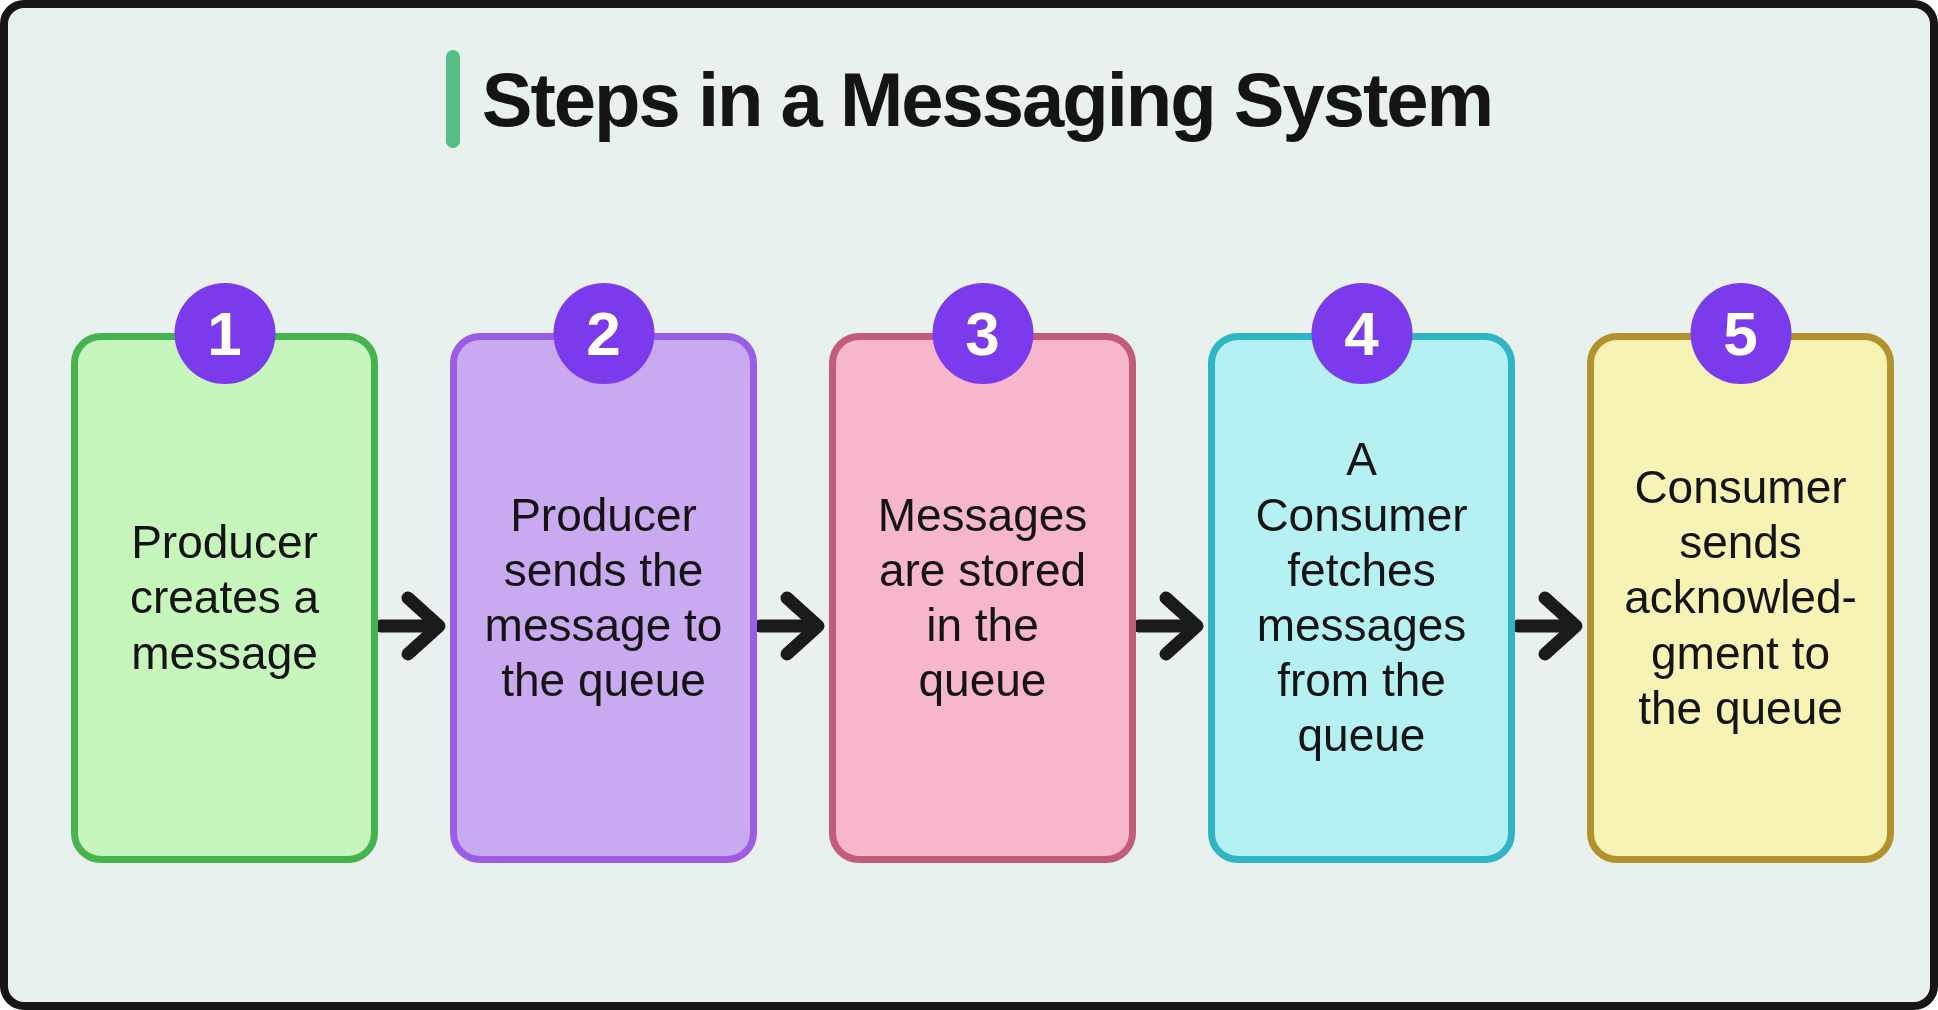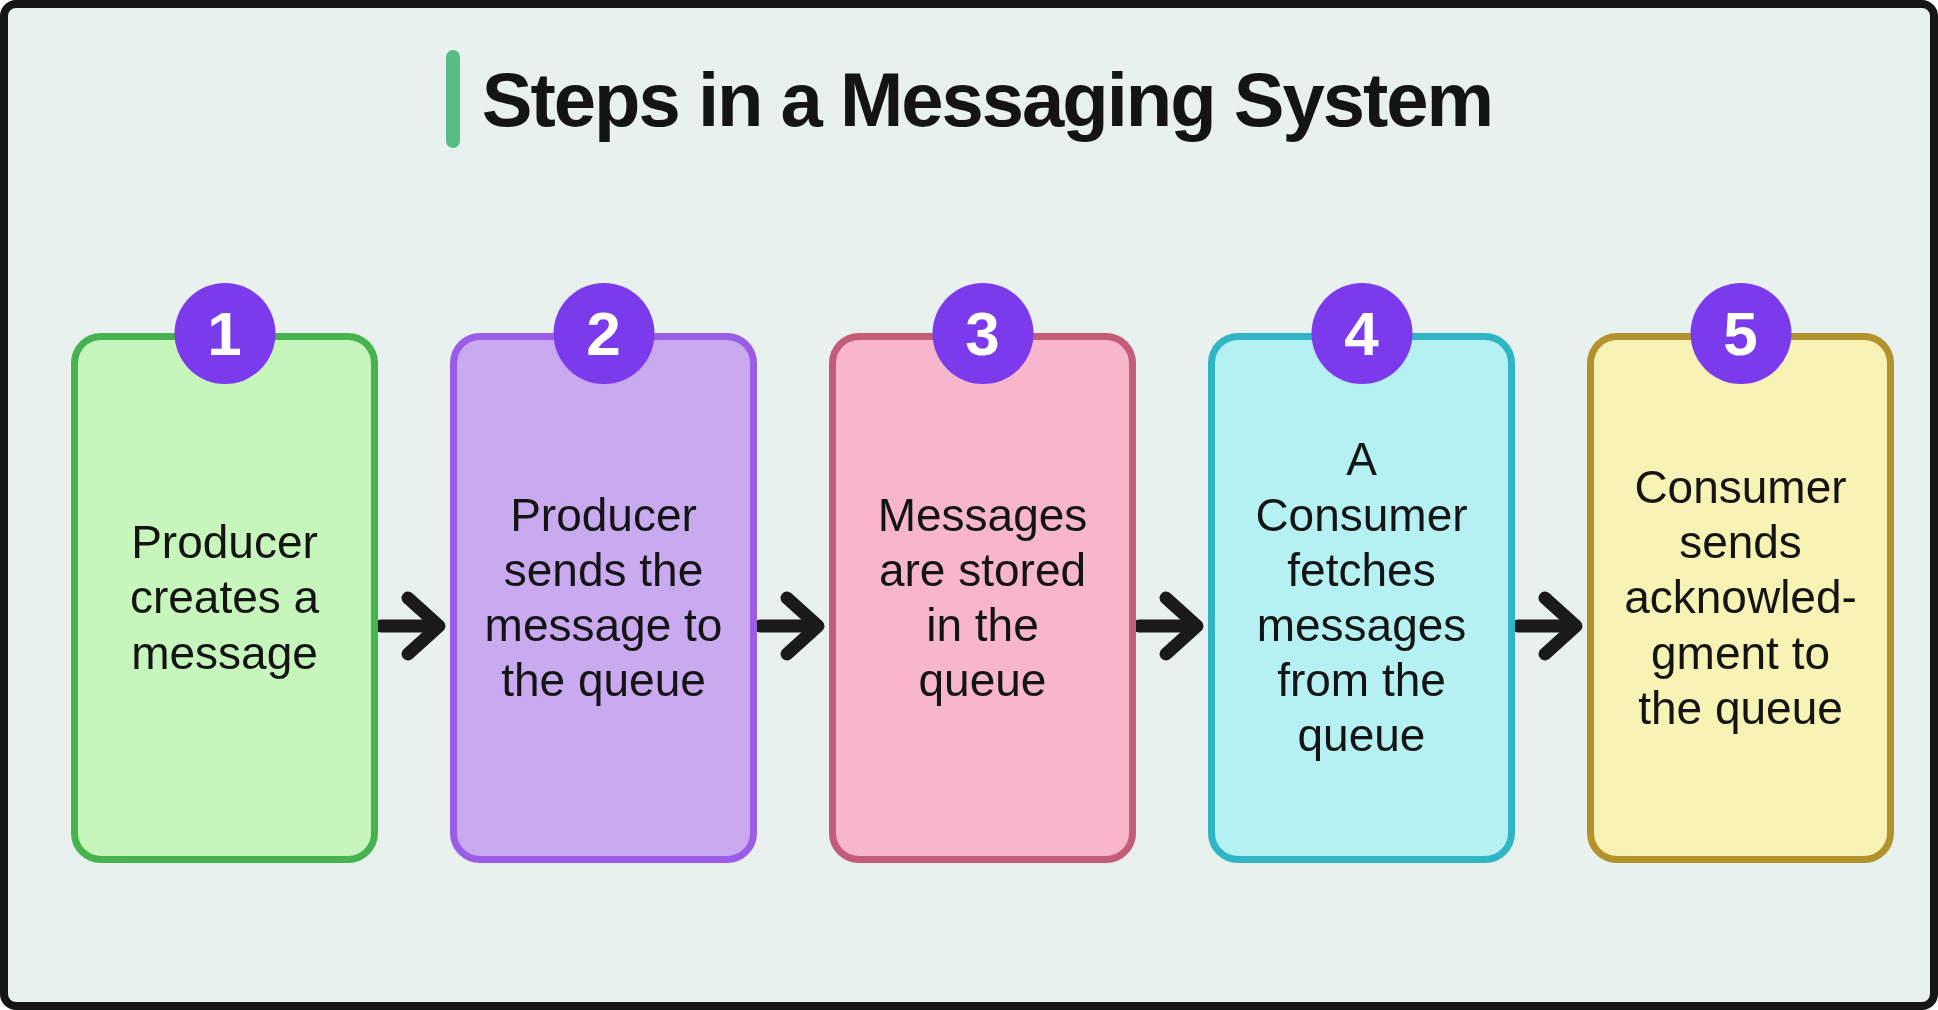--- a/index.html
+++ b/index.html
@@ -8,21 +8,21 @@
     background: #ffffff;
     font-family: "Liberation Sans", "DejaVu Sans", sans-serif;
   }
   .frame {
     position: relative;
     width: 1938px;
     height: 1010px;
     box-sizing: border-box;
     background: var(--bg, #e8f1ed);
     border: 8px solid var(--frame, #161616);
-    border-radius: 16px;
+    border-radius: 24px;
     overflow: hidden;
   }
   .title-row {
     position: absolute;
     top: 42px;
     left: 0;
     right: 0;
     display: flex;
     justify-content: center;
     align-items: center;

